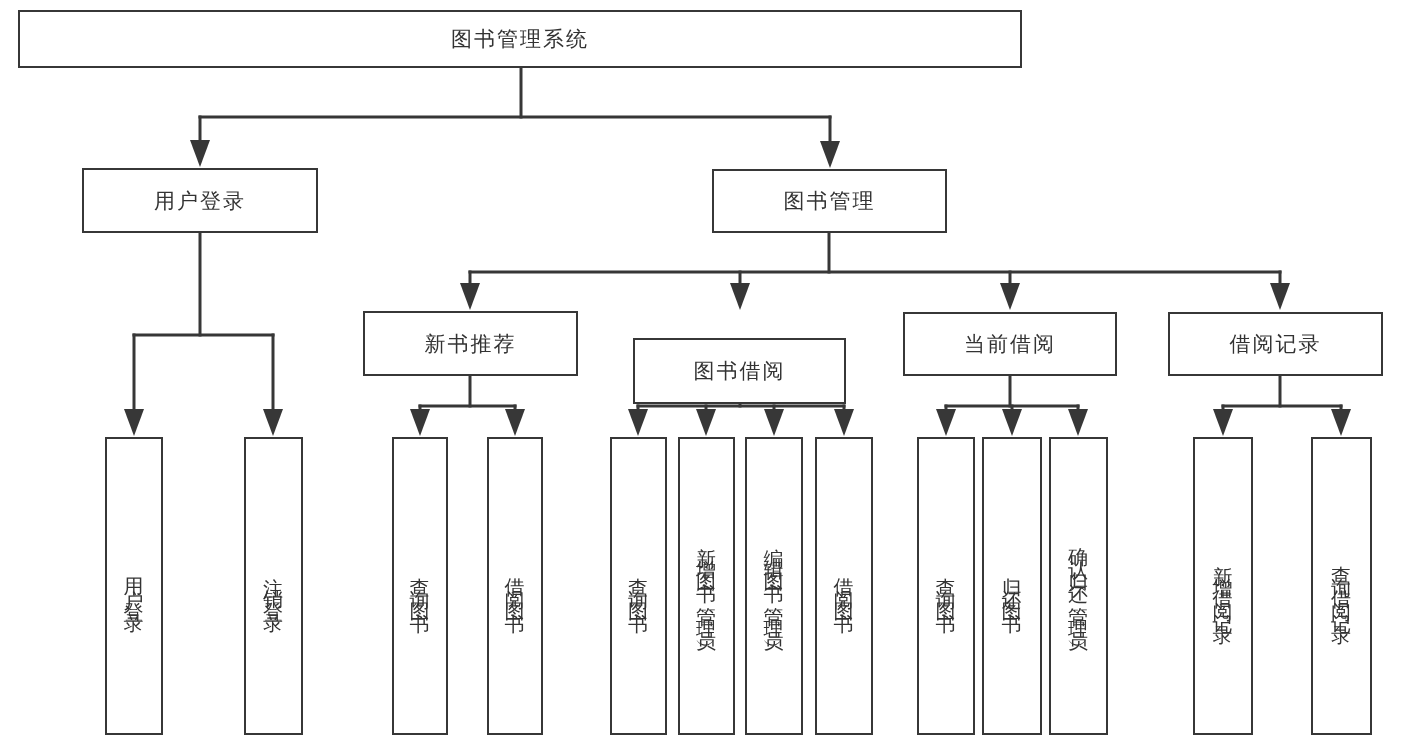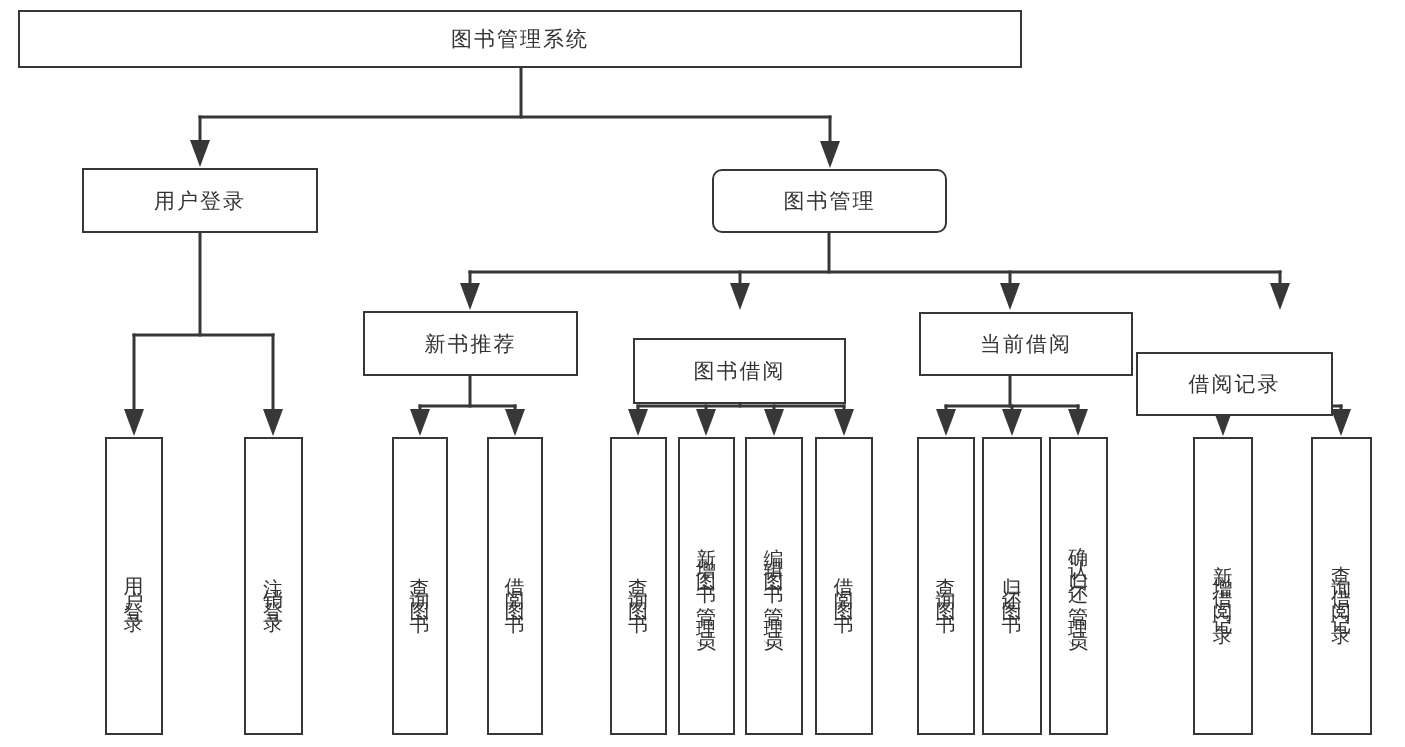--- a/index.html
+++ b/index.html
@@ -136,34 +136,34 @@
     </g>
   </svg>
 
   <div class="node hbox" style="left:18px; top:10px; width:1004px; height:58px;">
     <span class="lbl">图书管理系统</span>
   </div>
 
   <div class="node hbox" style="left:82px; top:168px; width:236px; height:65px;">
     <span class="lbl">用户登录</span>
   </div>
-  <div class="node hbox" style="left:712px; top:169px; width:235px; height:64px;border-radius:10px;">
+  <div class="node hbox" style="left:712px; top:169px; width:235px; height:64px;">
     <span class="lbl">图书管理</span>
   </div>
 
   <div class="node hbox" style="left:363px; top:311px; width:215px; height:65px;font-family:Liberation Mono, monospace;">
     <span class="lbl">新书推荐</span>
   </div>
   <div class="node hbox" style="left:633px; top:311px; width:213px; height:66px;margin-top:27px;">
     <span class="lbl">图书借阅</span>
   </div>
-  <div class="node hbox" style="left:903px; top:312px; width:214px; height:64px;margin-left:16px;">
+  <div class="node hbox" style="left:903px; top:312px; width:214px; height:64px;">
     <span class="lbl">当前借阅</span>
   </div>
-  <div class="node hbox" style="left:1136px; top:312px; width:197px; height:64px;margin-top:40px;">
+  <div class="node hbox" style="left:1168px; top:312px; width:215px; height:64px;">
     <span class="lbl">借阅记录</span>
   </div>
 
   <div class="node vbox" style="left:105px; top:437px; width:58px; height:298px;">
     <span class="lbl">用户登录</span>
   </div>
   <div class="node vbox" style="left:244px; top:437px; width:59px; height:298px;">
     <span class="lbl">注销登录</span>
   </div>
 

